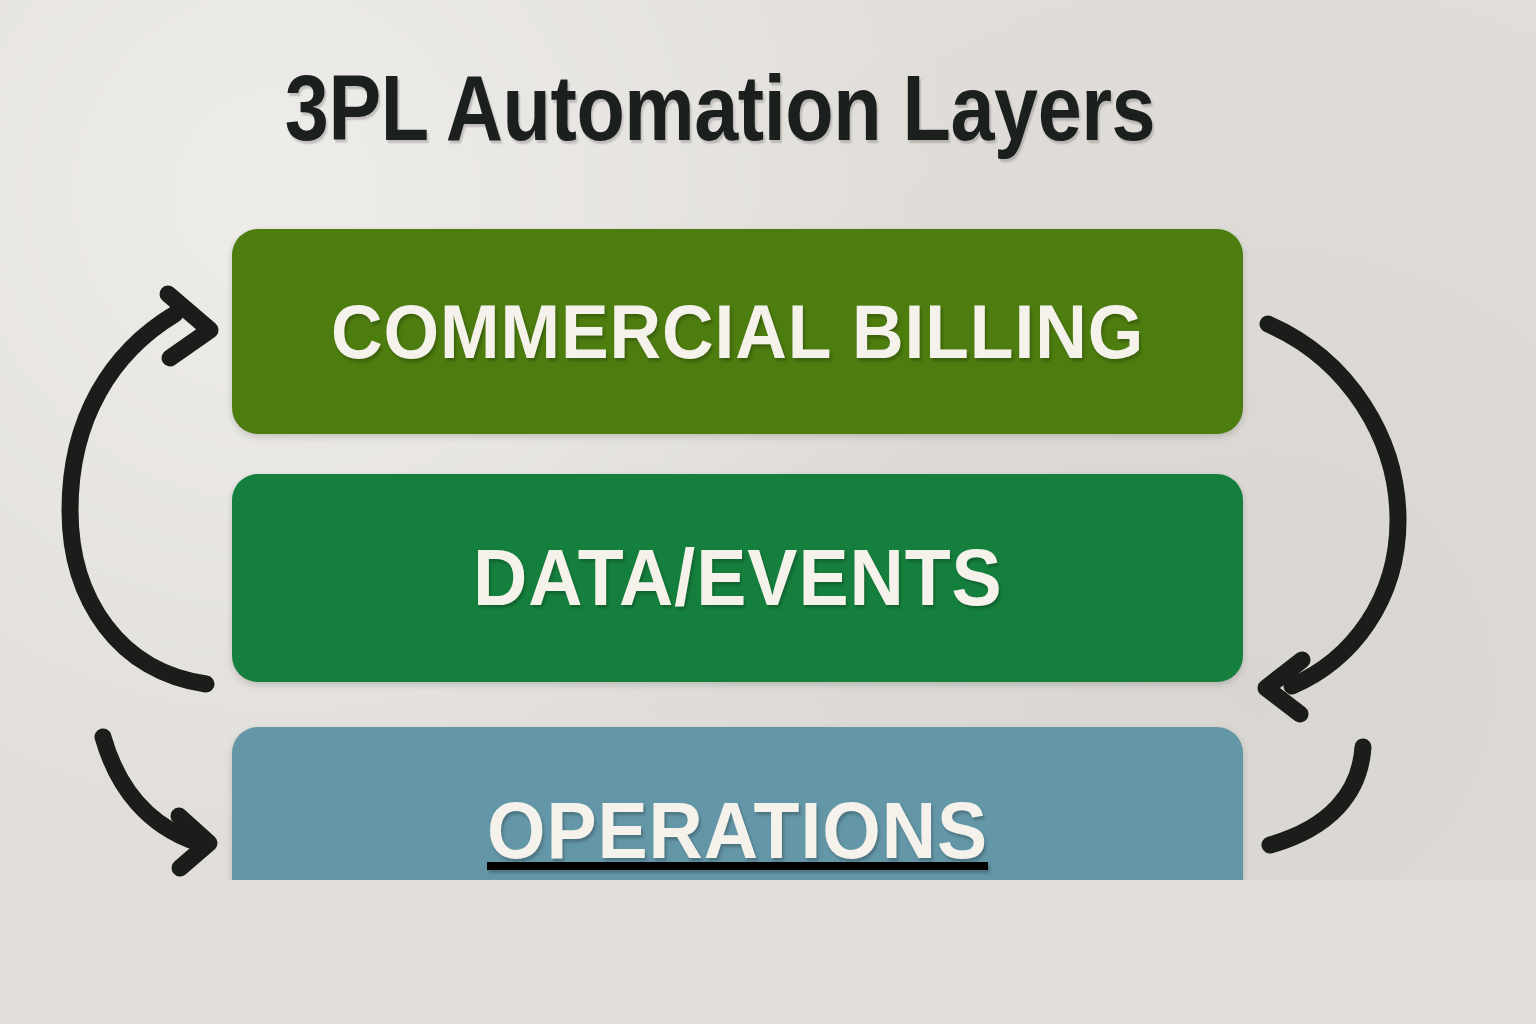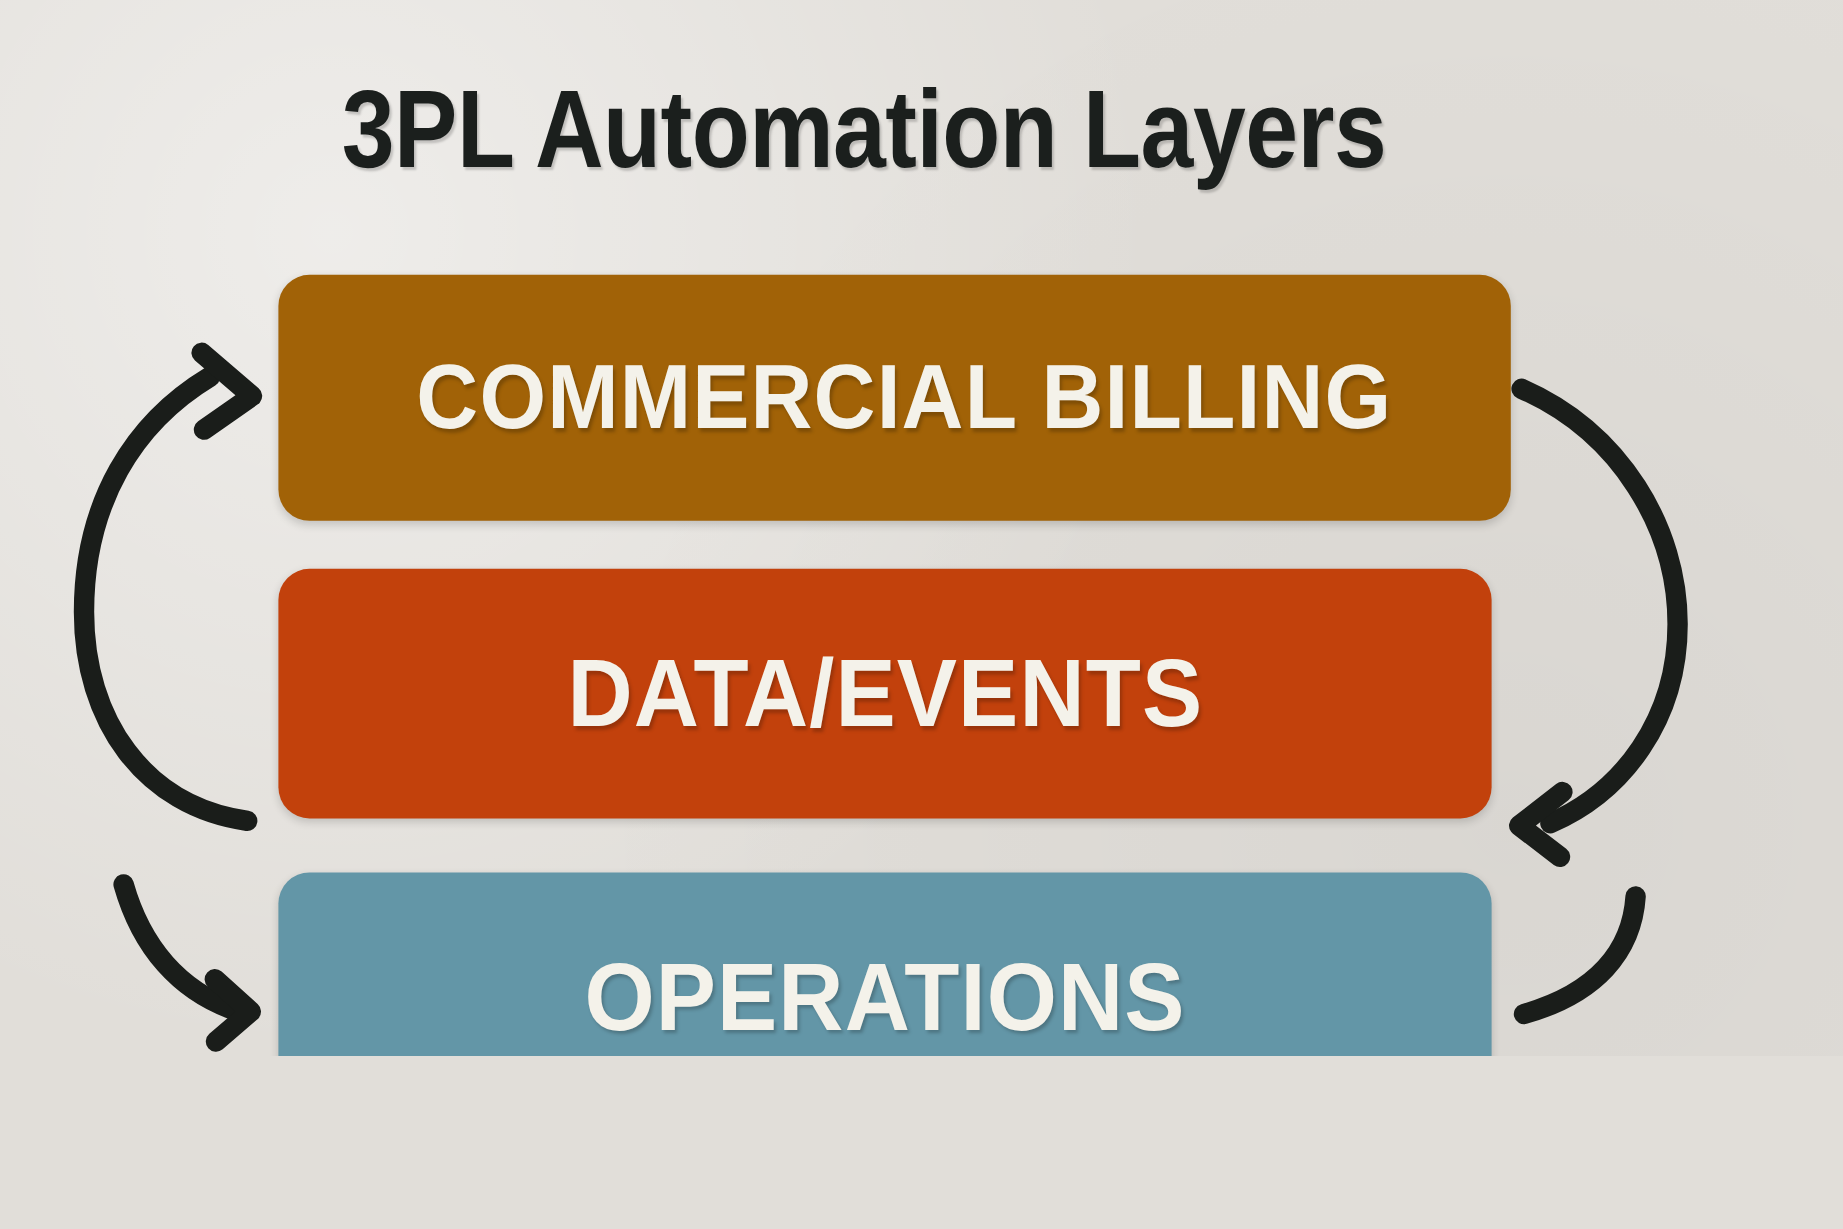--- a/index.html
+++ b/index.html
@@ -64,21 +64,21 @@
     letter-spacing: 1px;
     color: #f4f2ea;
     transform: scaleX(0.94);
     text-shadow: 2px 3px 3px rgba(0,0,0,0.22);
     white-space: nowrap;
     user-select: none;
   }
 
   #box-billing    { top: 229px; height: 205px; background: #a6be90; }
   #box-data       { top: 474px; height: 208px; background: #144a63; }
-  #box-operations { top: 727px; height: 208px; background: #6396a7; }
+  #box-operations { top: 727px; height: 208px; background: #6396a7; text-decoration: underline; }
 
   #box-billing .layer-label    { font-size: 76px; }
   #box-data .layer-label       { font-size: 80px; }
   #box-operations .layer-label { font-size: 80px; }
 
   
   #arrows {
     position: absolute;
     inset: 0;
     pointer-events: none;
@@ -100,25 +100,25 @@
 </style>
 </head>
 <body style="background: rgb(225, 222, 217);">
 
 <div id="canvas" style="background: rgb(225, 222, 217);">
 
   <div id="grain"></div>
 
   <div id="title" style="color: rgb(27, 31, 29);">3PL Automation Layers</div>
 
-  <div class="layer-box" id="box-billing" style="background: #a16207; padding-left: 16px;">
+  <div class="layer-box" id="box-billing" style="background: #4d7c0f;">
     <span class="layer-label" style="color: rgb(244, 242, 234);">COMMERCIAL BILLING</span>
   </div>
 
-  <div class="layer-box" id="box-data" style="background: #c2410c; justify-content: center;">
+  <div class="layer-box" id="box-data" style="background: #15803d; justify-content: center;">
     <span class="layer-label" style="color: rgb(244, 242, 234);">DATA/EVENTS</span>
   </div>
 
   <div class="layer-box" id="box-operations" style="background: rgb(99, 150, 167);">
     <span class="layer-label" style="color: rgb(244, 242, 234);">OPERATIONS</span>
   </div>
 
   <svg id="arrows" viewBox="0 0 1536 1024" width="1536" height="1024">
 
     <g>

